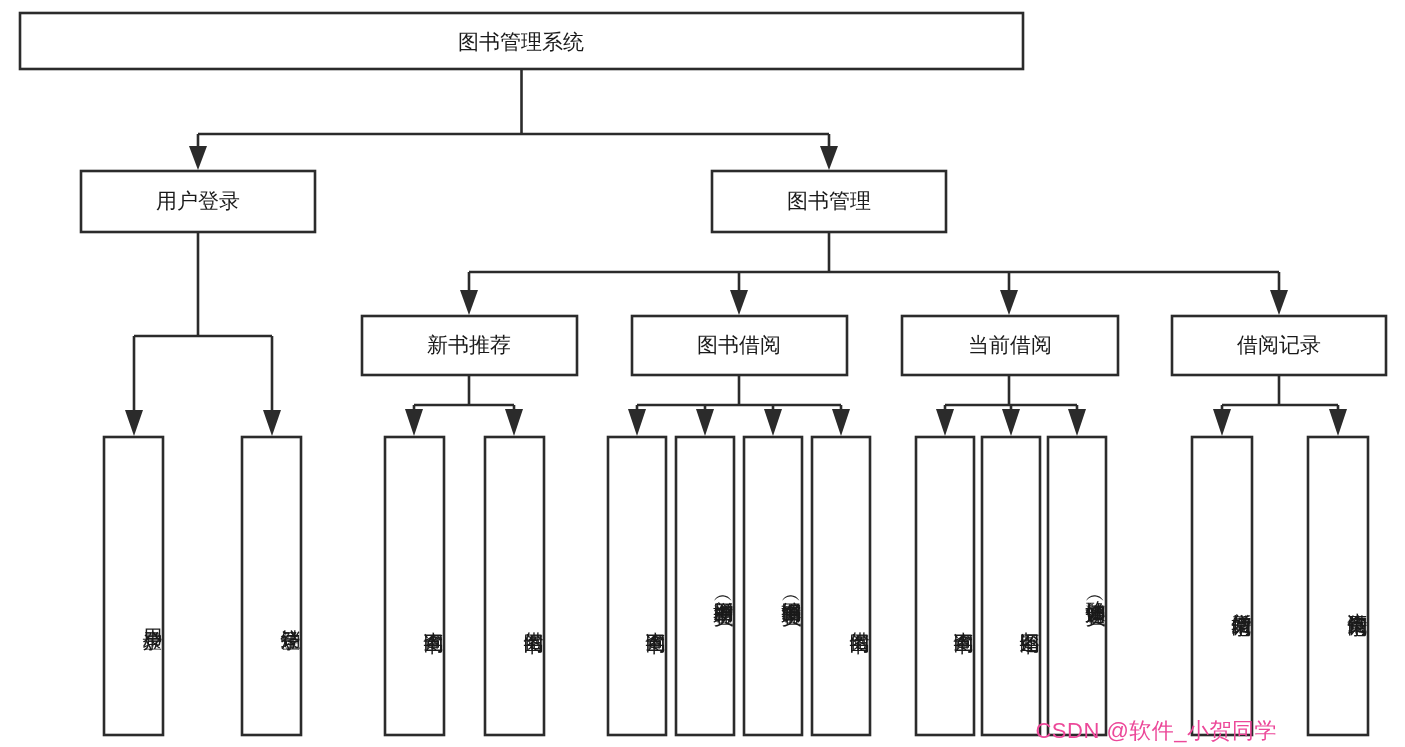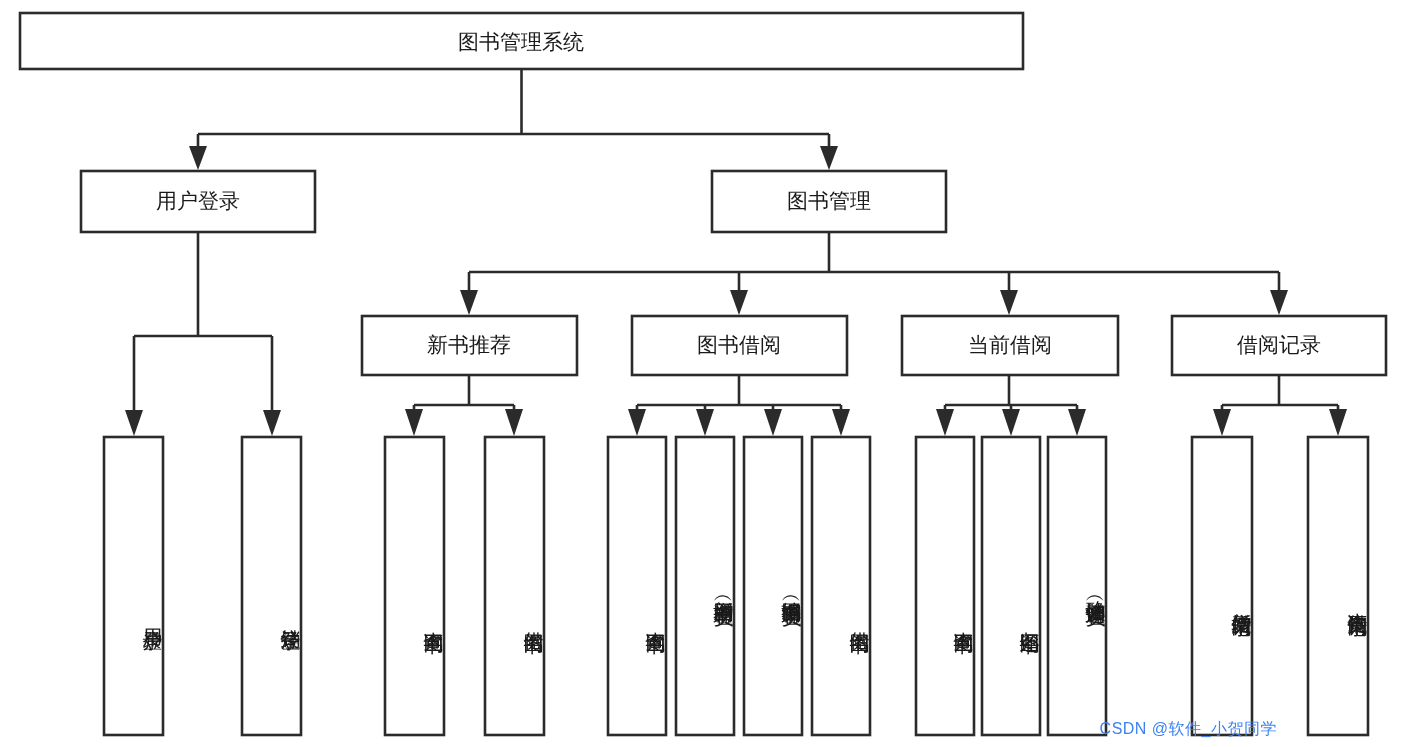--- a/index.html
+++ b/index.html
@@ -61,24 +61,24 @@
     display: flex;
     align-items: flex-start;
     justify-content: center;
     white-space: nowrap;
     pointer-events: none;
     user-select: none;
   }
   .watermark {
     position: absolute;
     right: 8px;
-    bottom: 7px;
-    font-family: "Liberation Sans", "DejaVu Sans", sans-serif;
-    font-size: 16px;
-    color: #3b82f6;
+    bottom: 1px;
+    font-family: "Liberation Sans", "DejaVu Sans", sans-serif;
+    font-size: 22px;
+    color: #ec4899;
     letter-spacing: 0.5px;
     white-space: nowrap;
   }
 </style>
 </head>
 <body>
 
 <div id="diagram-root">
 
   <svg class="diagram-canvas" viewBox="0 0 1405 747">

